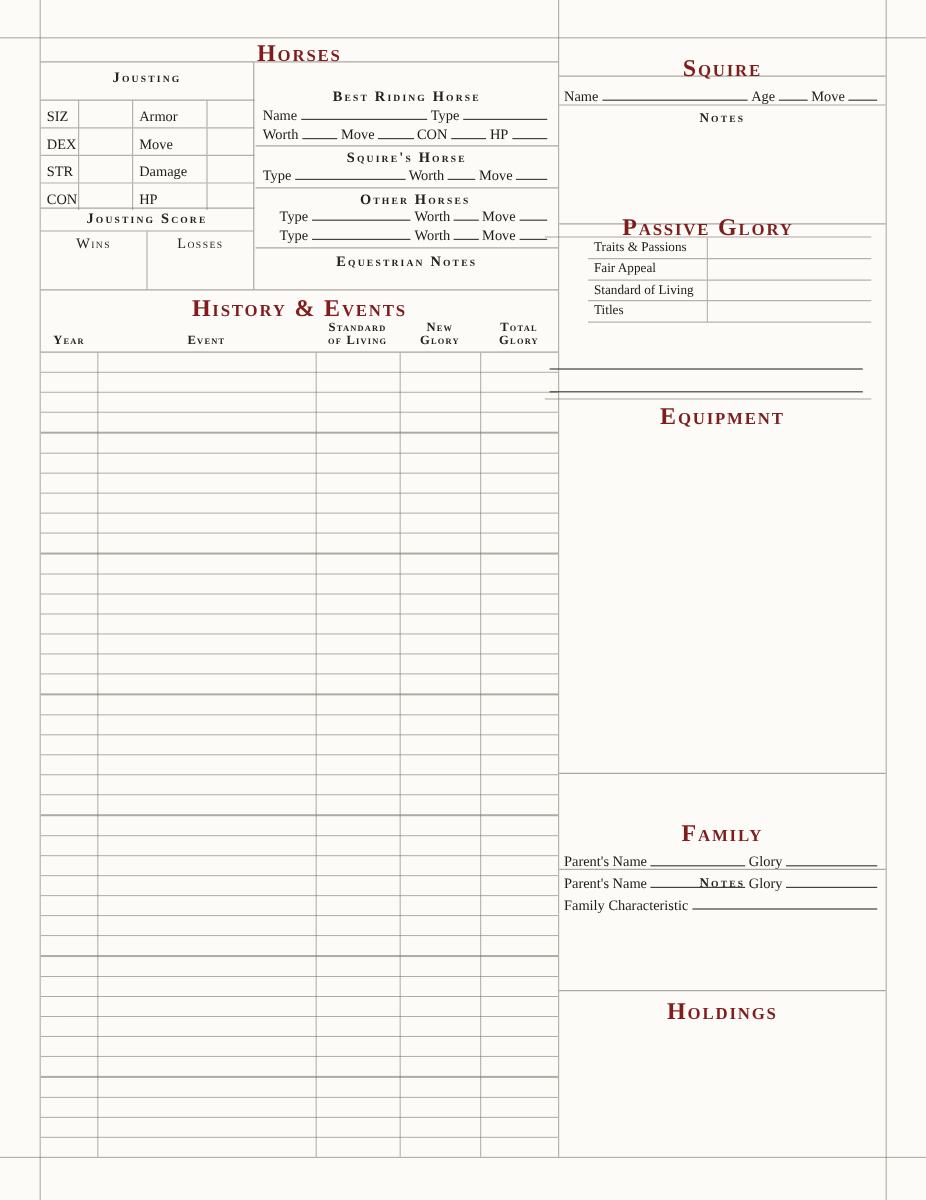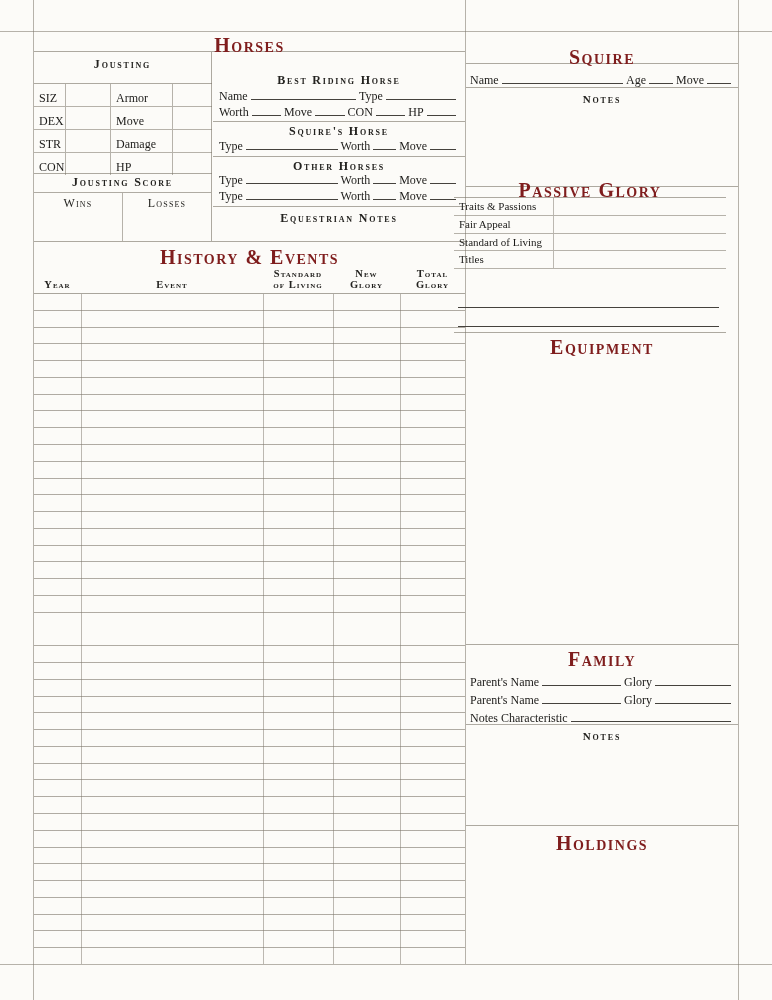--- a/index.html
+++ b/index.html
@@ -29,21 +29,21 @@
   
   .hist-head{position:absolute;left:0;right:0;top:22px;height:29px;display:flex;align-items:flex-end;}
   .hcell{box-sizing:border-box;text-align:center;font-variant:small-caps;font-weight:600;
          font-size:10.5px;letter-spacing:1px;line-height:11px;color:#23221f;padding-bottom:3px;}
   .hist-body{position:absolute;left:0;right:0;top:51px;bottom:0;
      background-image:repeating-linear-gradient(to bottom,
         rgba(0,0,0,0) 0px, rgba(0,0,0,0) 15.8px,
         rgba(124,118,106,.6) 15.8px, rgba(124,118,106,.6) 16.775px);}
   .tcol{position:absolute;top:0;bottom:0;width:1px;background:rgba(124,118,106,.5);}
   
-  .pg-row{display:flex;height:17.75px;box-sizing:border-box;border-bottom:1px solid rgba(124,118,106,.55);}
+  .pg-row{display:flex;height:17.75px;box-sizing:border-box;border-bottom:1px solid rgba(124,118,106,.55);margin-left:36px;}
   .pg-lab{width:100px;box-sizing:border-box;border-right:1px solid rgba(124,118,106,.5);
           font-size:11px;line-height:11px;padding:3px 0 0 5px;white-space:nowrap;}
   .blank-line{position:absolute;left:4px;right:7px;border-bottom:1px solid #45423d;height:1px;}
 </style>
 </head>
 <body>
 
 <div class="page">
 
   <div class="hline" style="left:0;top:31px;width:772px;"></div>
@@ -112,21 +112,21 @@
         <div class="h2">Squire's Horse</div>
         <div class="frow" style="height:16px;">
           <span class="lbl">Type</span>
           <div class="fill" style="flex:3.2;"></div>
           <span class="lbl">Worth</span>
           <div class="fill" style="flex:.8;"></div>
           <span class="lbl">Move</span>
           <div class="fill" style="flex:.9;"></div>
         </div>
       </div>
-      <div class="bb" style="height:50px;box-sizing:border-box;padding:3px 6px 0 6px;">
+      <div class="bb" style="height:50px;box-sizing:border-box;padding:3px 6px 0 20px;">
         <div class="h2">Other Horses</div>
         <div class="frow" style="height:15px;">
           <span class="lbl">Type</span>
           <div class="fill" style="flex:3.2;"></div>
           <span class="lbl">Worth</span>
           <div class="fill" style="flex:.8;"></div>
           <span class="lbl">Move</span>
           <div class="fill" style="flex:.9;"></div>
         </div>
         <div class="frow" style="height:16px;">
@@ -198,35 +198,35 @@
     </div>
     <div class="blank-line" style="top:131px;"></div>
     <div class="blank-line" style="top:150px;"></div>
   </div>
 
   <div class="sec bb" style="left:466px;top:333px;width:272px;height:312px;">
     <div class="h1" style="padding-top:4px;">Equipment</div>
   </div>
 
   <div class="sec bb" style="left:466px;top:645px;width:272px;height:181px;">
-    <div class="h1" style="padding-top:4px;">Family</div>
+    <div class="h1" style="padding-top:4px;margin-top:36px;">Family</div>
     <div class="frow" style="height:20px;padding:0 4px;">
       <span class="lbl">Parent's Name</span>
       <div class="fill" style="flex:1;"></div>
       <span class="lbl">Glory</span>
       <div class="fill" style="width:76px;"></div>
     </div>
     <div class="frow" style="height:18px;padding:0 4px;">
       <span class="lbl">Parent's Name</span>
       <div class="fill" style="flex:1;"></div>
       <span class="lbl">Glory</span>
       <div class="fill" style="width:76px;"></div>
     </div>
     <div class="frow" style="height:18px;padding:0 4px;">
-      <span class="lbl">Notes Characteristic</span>
+      <span class="lbl">Family Characteristic</span>
       <div class="fill" style="flex:1;"></div>
     </div>
     <div style="position:absolute;left:0;right:0;top:79px;bottom:0;border-top:1px solid rgba(124,118,106,.6);">
       <div class="h2" style="padding-top:6px;font-size:11px;">Notes</div>
     </div>
   </div>
 
   <div class="sec" style="left:466px;top:826px;width:272px;height:138px;">
     <div class="h1" style="padding-top:7px;">Holdings</div>
   </div>

